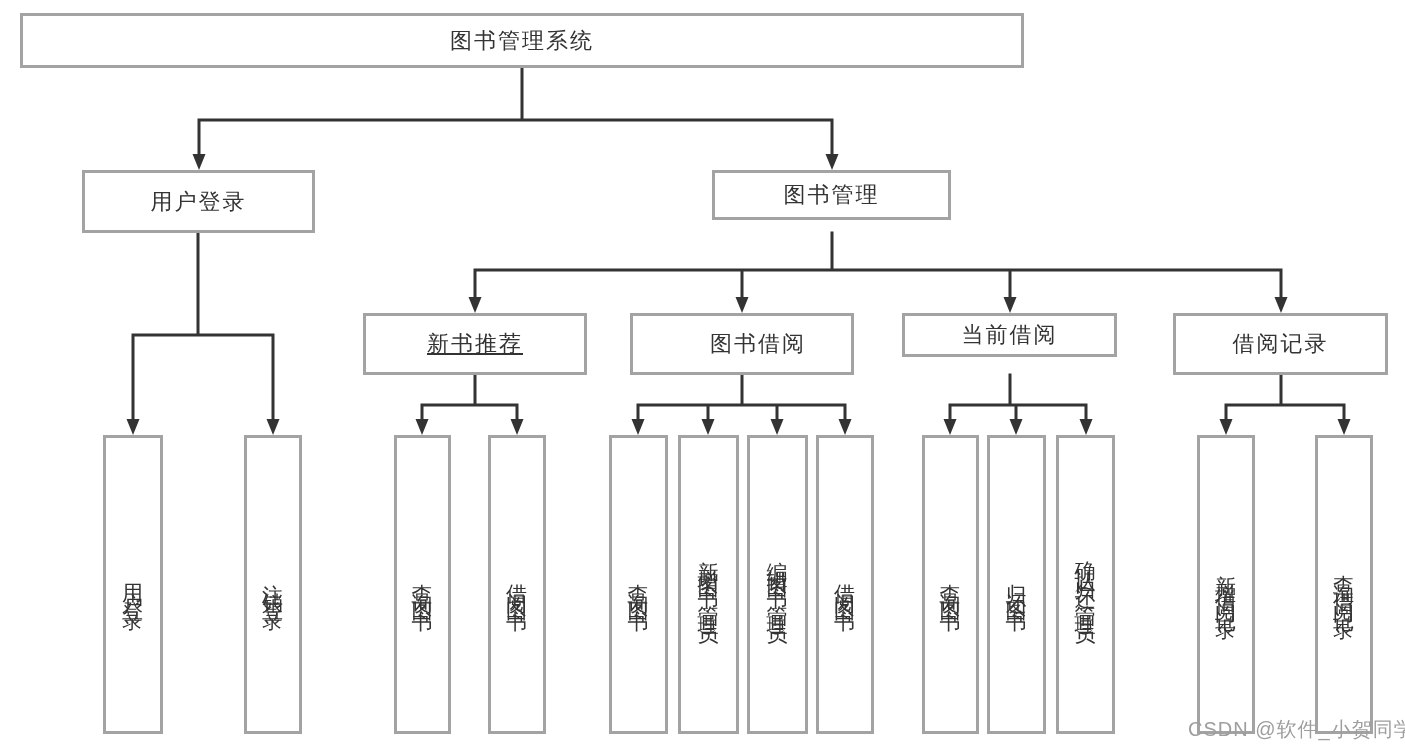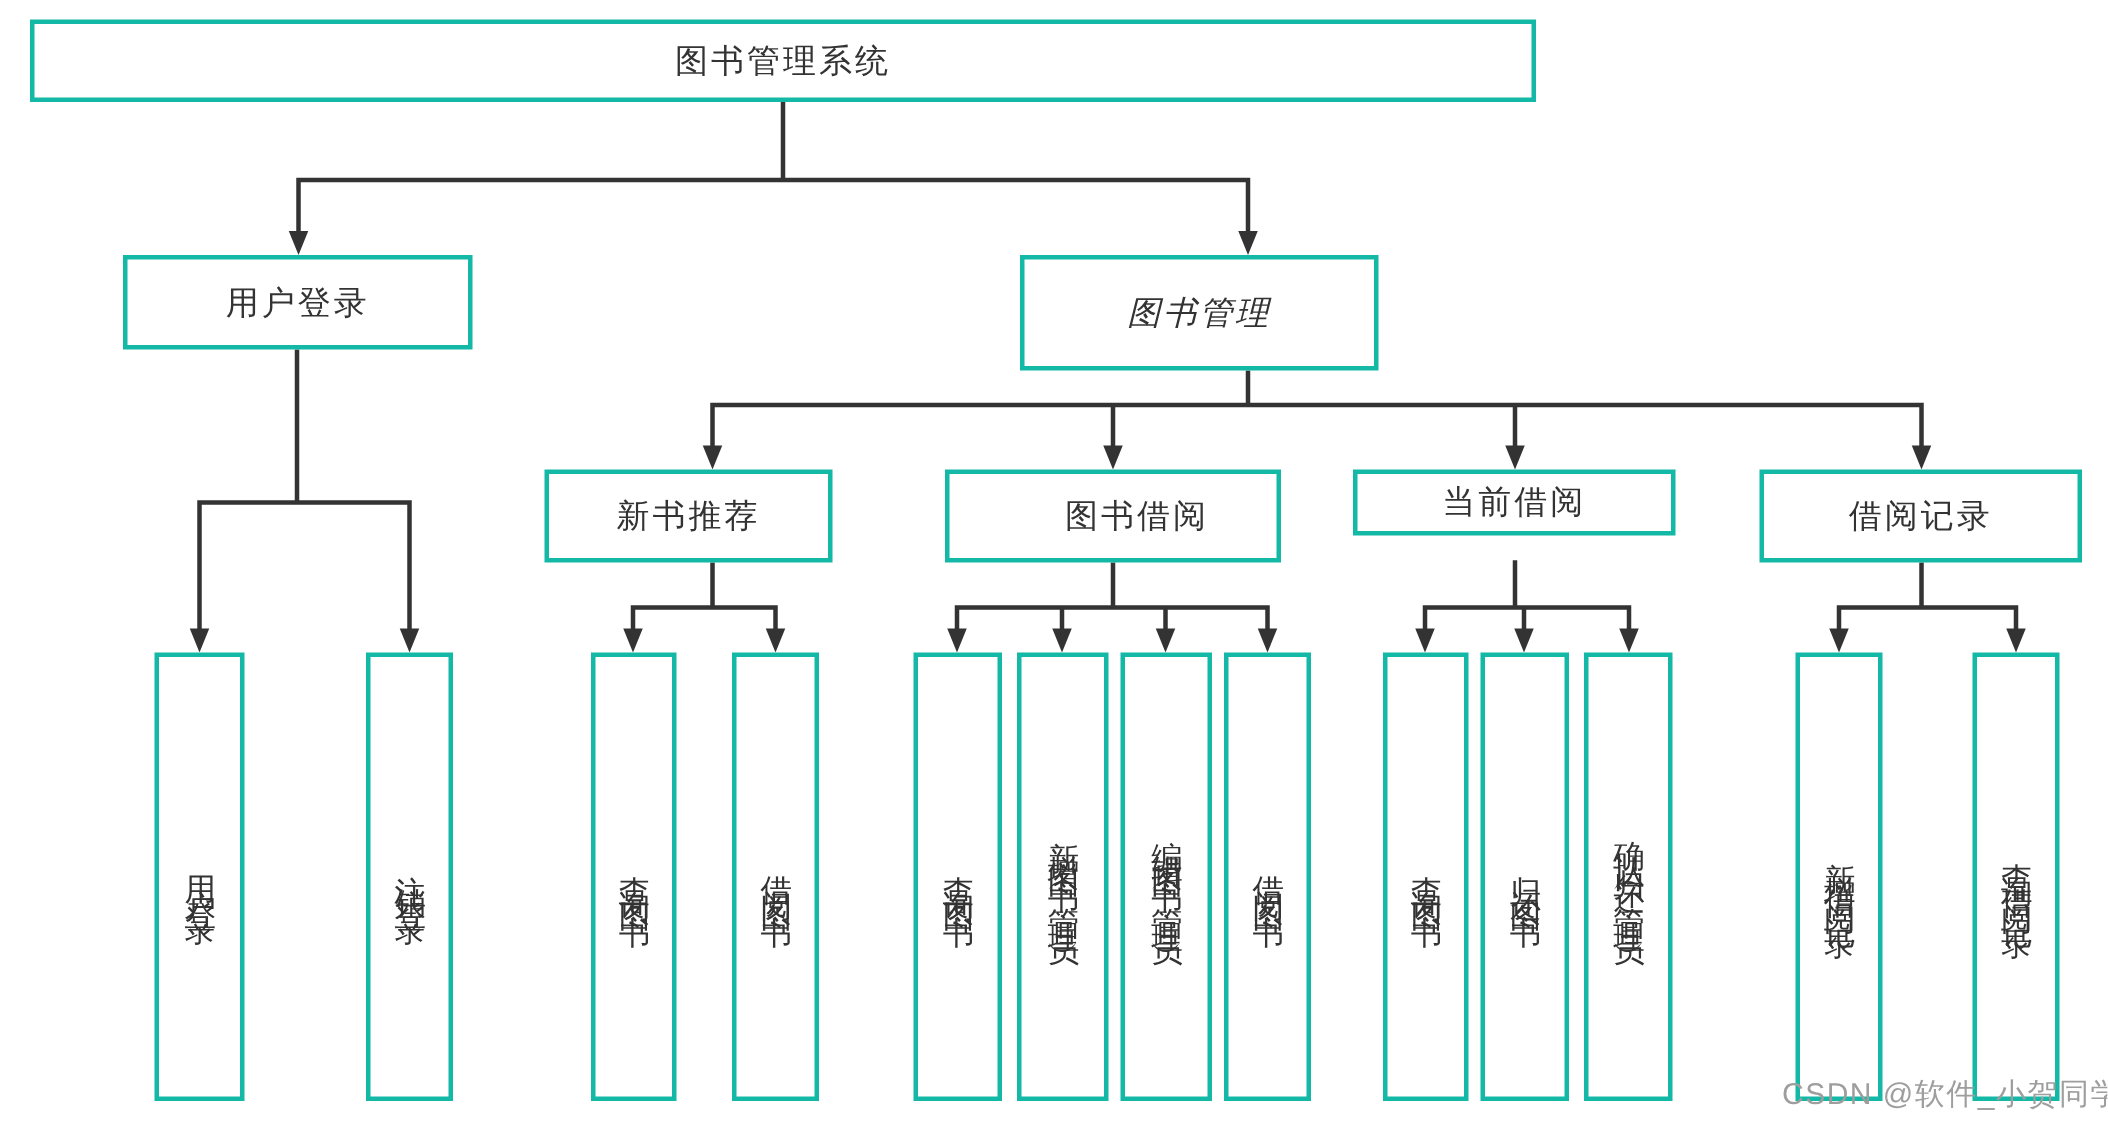--- a/index.html
+++ b/index.html
@@ -13,21 +13,21 @@
   }
   #connector-layer {
     position: absolute;
     left: 0; top: 0;
     width: 1405px; height: 747px;
   }
   .node {
     position: absolute;
     box-sizing: border-box;
     background: #ffffff;
-    border: 3px solid #14b8a6;
+    border: 3px solid #a3a3a3;
     color: #333333;
     display: flex;
     align-items: center;
     justify-content: center;
     text-align: center;
   }
   .node.h {
     font-size: 22px;
     letter-spacing: 2px;
     white-space: nowrap;
@@ -94,23 +94,23 @@
       <g>
         <path d="M 1281 375 V 405 M 1226 405 H 1344 M 1226 405 V 420 M 1344 405 V 420" fill="none" stroke="#333333" stroke-width="3" stroke-linecap="square"></path>
         <polygon points="1219.5,419 1232.5,419 1226,435" fill="#333333"></polygon>
         <polygon points="1337.5,419 1350.5,419 1344,435" fill="#333333"></polygon>
       </g>
     </svg>
 
   <div class="node h" style="left:20px; top:13px; width:1004px; height:55px;">图书管理系统</div>
 
   <div class="node h" style="left:82px; top:170px; width:233px; height:63px;">用户登录</div>
-  <div class="node h" style="left:680px; top:170px; width:239px; height:77px;font-style:italic;">图书管理</div>
+  <div class="node h" style="left:712px; top:170px; width:239px; height:50px;">图书管理</div>
 
-  <div class="node h" style="left:363px; top:313px; width:192px; height:62px;">新书推荐</div>
+  <div class="node h" style="left:363px; top:313px; width:224px; height:62px;text-decoration:underline;">新书推荐</div>
   <div class="node h" style="left:630px; top:313px; width:224px; height:62px;padding-left:32px;">图书借阅</div>
   <div class="node h" style="left:902px; top:313px; width:215px; height:44px;">当前借阅</div>
   <div class="node h" style="left:1173px; top:313px; width:215px; height:62px;">借阅记录</div>
 
   <div class="node v" style="left:103px; top:435px; width:60px; height:299px;">用户登录</div>
   <div class="node v" style="left:244px; top:435px; width:58px; height:299px;">注销登录</div>
   <div class="node v" style="left:394px; top:435px; width:57px; height:299px;">查询图书</div>
   <div class="node v" style="left:488px; top:435px; width:58px; height:299px;">借阅图书</div>
   <div class="node v" style="left:609px; top:435px; width:59px; height:299px;">查询图书</div>
   <div class="node v" style="left:678px; top:435px; width:61px; height:299px;">新增图书（管理员）</div>

